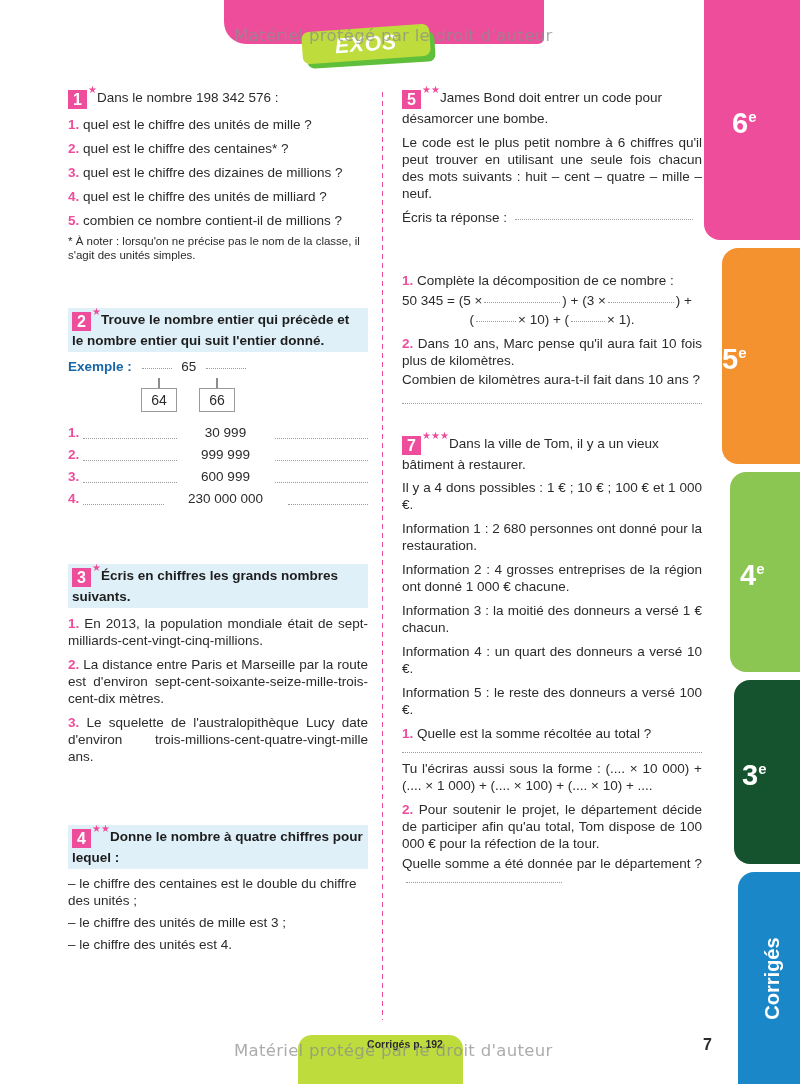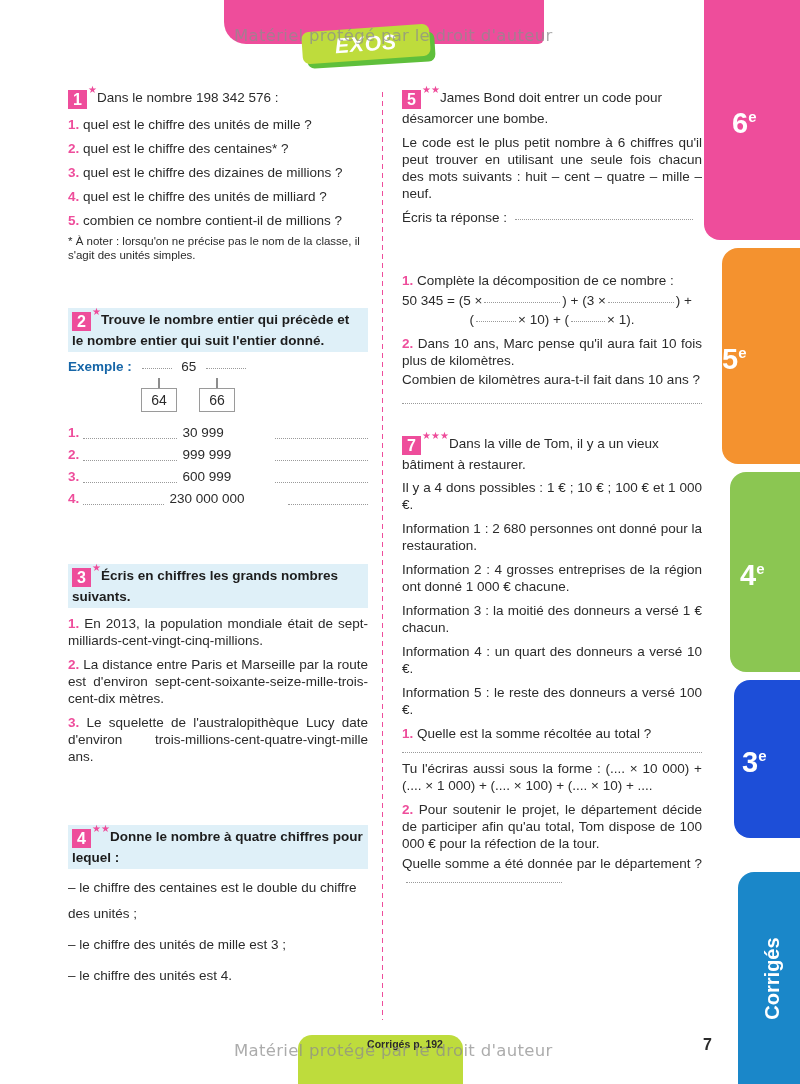--- a/index.html
+++ b/index.html
@@ -58,21 +58,21 @@
     position:relative;top:-9px;left:-2px;margin-right:-2px;
   }
   .ex-title{
     font-size:13.5px;font-weight:bold;line-height:17px;color:#1d1d1d;
   }
   .ex-intro{font-size:13.5px;line-height:17px;color:#2b2b2b;}
   .just{text-align:justify;}
   .q{font-size:13.5px;line-height:17px;margin-top:7px;}
   .qn{color:#ee4d9b;font-weight:bold;}
   .note{font-size:11.5px;line-height:14px;margin-top:5px;color:#2b2b2b;}
-  .dash-line{font-size:13.5px;line-height:26px;margin-top:5px;}
+  .dash-line{font-size:13.5px;line-height:17px;margin-top:5px;}
   
   .fill{
     display:inline-block;border-bottom:1.5px dotted #9a9a9a;
     vertical-align:2px;height:10px;
   }
   .rule{
     border-bottom:1.5px dotted #9a9a9a;height:1px;margin-top:9px;margin-bottom:3px;
   }
   
   .example-row{margin-top:4px;font-size:13.5px;position:relative;height:20px;}
@@ -85,41 +85,41 @@
   }
   .num-rows{margin-top:10px;}
   .num-row{
     display:flex;align-items:flex-end;font-size:13.5px;line-height:18px;
     margin-bottom:4px;
   }
   .num-row .idx{color:#ee4d9b;font-weight:bold;width:15px;flex:none;}
   .num-row .blank{
     flex:1;border-bottom:1.5px dotted #9a9a9a;height:12px;margin:0 6px 3px 0;
   }
-  .num-row .val{flex:none;text-align:left;white-space:nowrap;}
+  .num-row .val{flex:none;text-align:center;white-space:nowrap;}
   .num-row .blank2{
     flex:1;border-bottom:1.5px dotted #9a9a9a;height:12px;margin:0 0 3px 6px;
   }
   
   .tabs{position:absolute;right:0;top:0;width:96px;height:1084px;}
   .tab{
     position:absolute;right:0;color:#fff;font-weight:bold;
     border-top-left-radius:16px;border-bottom-left-radius:16px;
     display:flex;align-items:center;justify-content:flex-start;
   }
   .tab .lbl{font-size:29px;line-height:29px;padding-left:14px;}
   .tab .lbl sup{font-size:15px;vertical-align:super;}
   .tab-6{background:#ee4d9b;top:0;width:96px;height:240px;
          border-top-left-radius:0;}
   .tab-6 .lbl{padding-left:28px;}
   .tab-5{background:#f4922f;top:248px;width:78px;height:216px;}
   .tab-5 .lbl{padding-left:0;}
   .tab-4{background:#8bc652;top:472px;width:70px;height:200px;}
   .tab-4 .lbl{padding-left:10px;}
-  .tab-3{background:#1d4ed8;top:680px;width:66px;height:158px;}
+  .tab-3{background:#14532d;top:680px;width:66px;height:184px;}
   .tab-3 .lbl{padding-left:8px;}
   .tab-c{background:#1a87c9;top:872px;width:62px;height:212px;
          border-bottom-left-radius:0;}
   .tab-c .vlbl{
     font-size:20px;font-weight:bold;color:#fff;
     transform:rotate(-90deg);white-space:nowrap;
     margin-left:6px;
   }
   
   .footer-chip{

